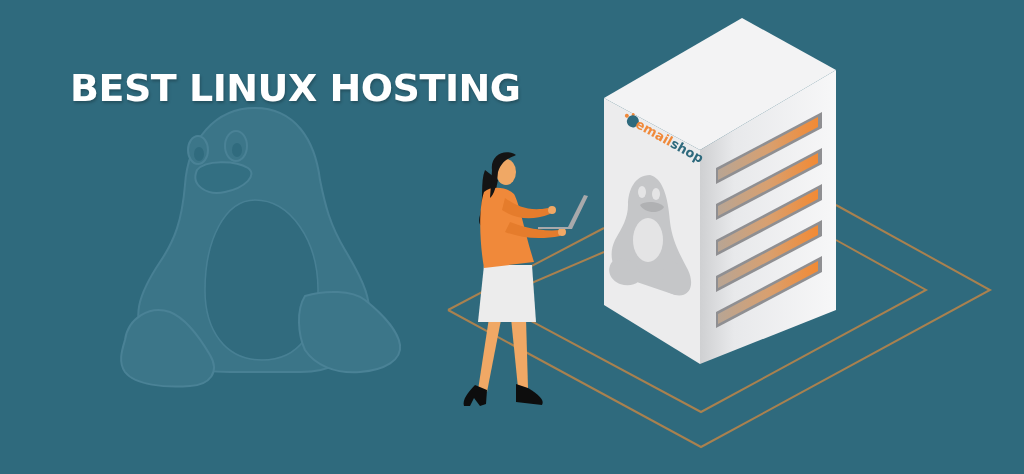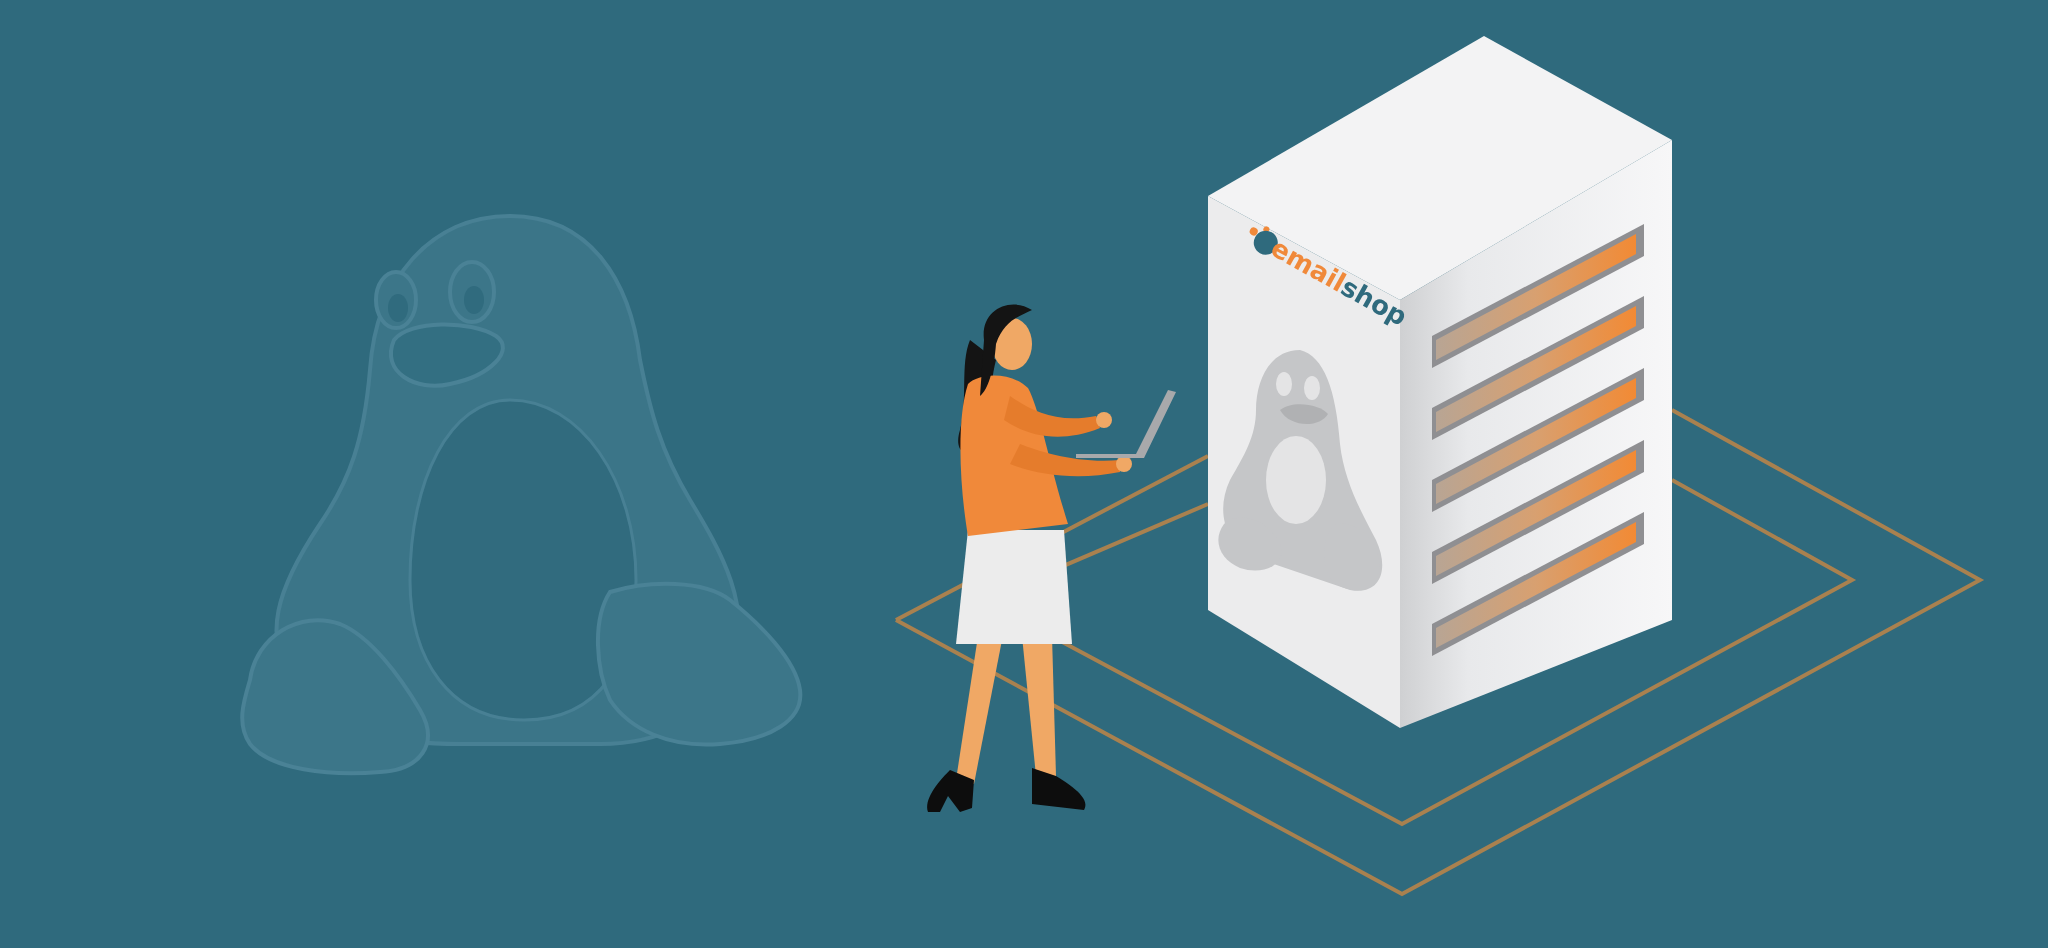--- a/index.html
+++ b/index.html
@@ -32,20 +32,21 @@
     <ellipse cx="236" cy="146" rx="11" ry="15" fill="#3c7689" stroke="#4a8296" stroke-width="2"></ellipse>
     <ellipse cx="199" cy="154" rx="5" ry="7" fill="#306b7e"></ellipse>
     <ellipse cx="237" cy="150" rx="5" ry="7" fill="#306b7e"></ellipse>
 
     <path d="M197,170 C205,160 235,160 248,168 C258,175 245,188 225,192 C208,196 190,186 197,170 Z" fill="#336f82" stroke="#4a8296" stroke-width="2"></path>
 
     <path d="M125,340 C128,318 150,305 170,312 C185,318 200,338 210,355 C220,372 210,385 190,386 C165,388 135,385 125,372 C118,362 122,350 125,340 Z" fill="#3c7689" stroke="#4a8296" stroke-width="2"></path>
     <path d="M305,296 C325,290 352,290 365,300 C380,312 398,330 400,345 C402,360 385,370 360,372 C335,374 315,365 305,350 C298,335 296,310 305,296 Z" fill="#3c7689" stroke="#4a8296" stroke-width="2"></path>
   </svg>
 
+  <div id="headline">BEST LINUX HOSTING</div>
 
   <svg class="layer" width="1024" height="474" viewBox="0 0 1024 474">
     <g fill="none" stroke="#a9814f" stroke-width="2">
 
       <polyline points="448,310 701,447 990,290 836,205"></polyline>
       <polyline points="448,310 604,228"></polyline>
 
       <polyline points="492,300 701,412 926,290 836,240"></polyline>
       <polyline points="492,300 604,252"></polyline>
     </g>

